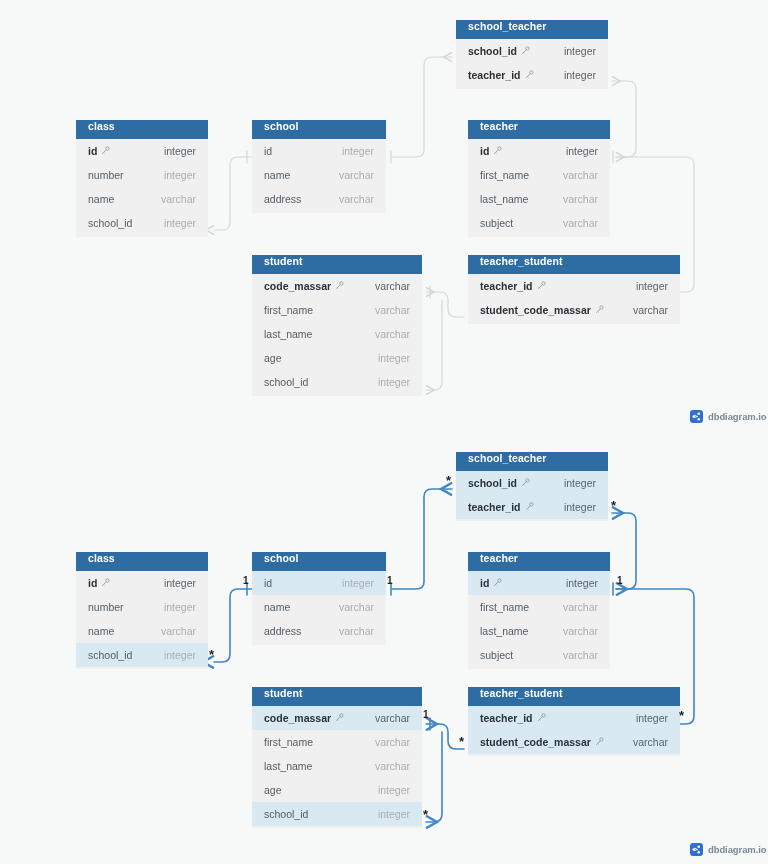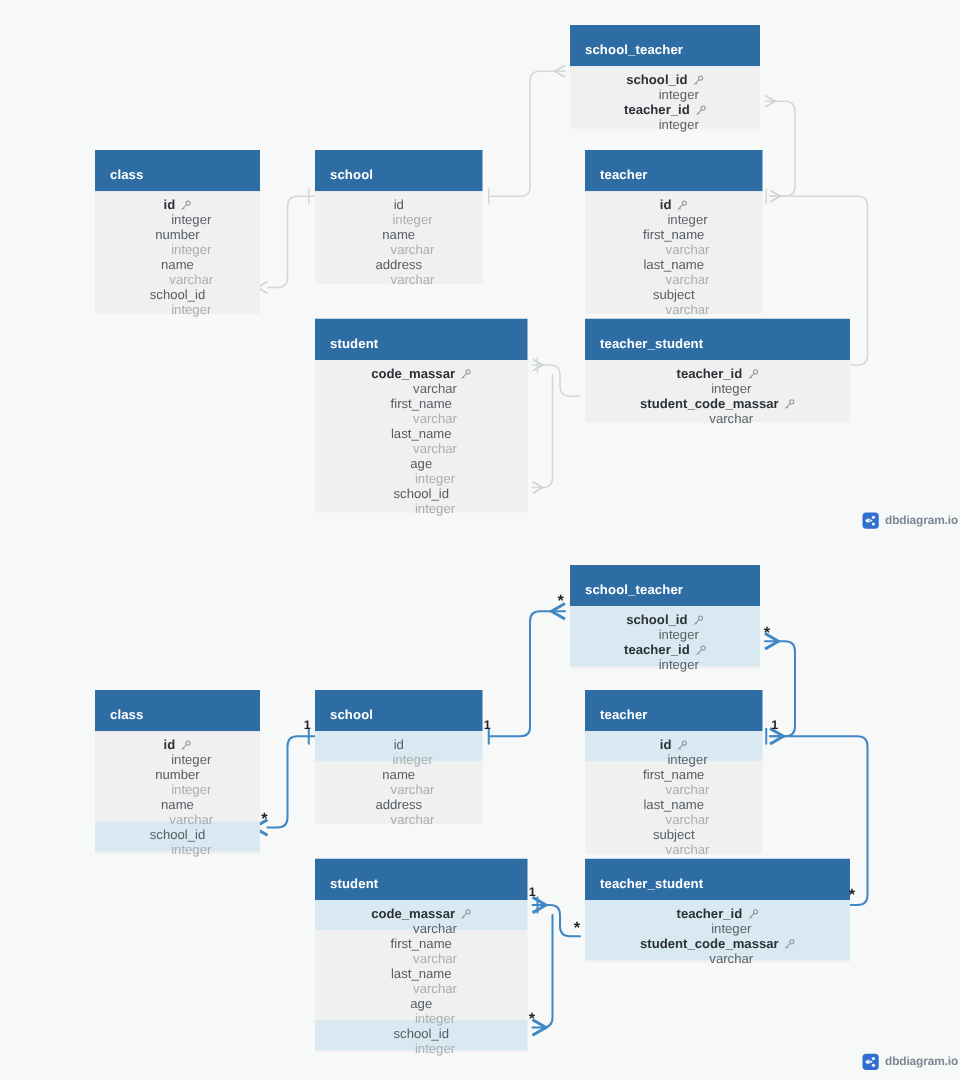--- a/index.html
+++ b/index.html
@@ -11,31 +11,30 @@
     position:relative;
   }
   .canvas{position:absolute;left:0;top:0;width:768px;height:864px;}
   .wires{position:absolute;left:0;top:0;width:768px;height:864px;pointer-events:none;}
 
   
   .tbl{position:absolute;width:0;}
   .tbl-head{
     background:#2e6da4;color:#ffffff;
     font-size:10.5px;font-weight:bold;
-    padding:14px 12px 7px 12px;
+    padding:0 12px 7px 12px;
     letter-spacing:.1px;
     white-space:nowrap;
   }
   .tbl-body{background:#f0f0f0;padding-bottom:2px;}
   .row{
     display:flex;align-items:center;justify-content:space-between;
     padding:5px 12px 6px 12px;
     height:13px;
     white-space:nowrap;
-    flex-direction:column;
   }
   .row.hl{background:#d9e9f2;}
   .fname{font-size:10.5px;color:#555c63;display:flex;align-items:center;gap:4px;}
   .row.pk .fname{font-weight:bold;color:#2b3137;}
   .ftype{font-size:10.5px;color:#a9aeb2;padding-left:22px;}
   .row.pk .ftype{color:#5d6view;}
   .row.pk .ftype{color:#5c6268;font-weight:normal;}
   .keyic{display:inline-block;width:9px;height:9px;opacity:.72;}
   .keyic svg{display:block;}
 

